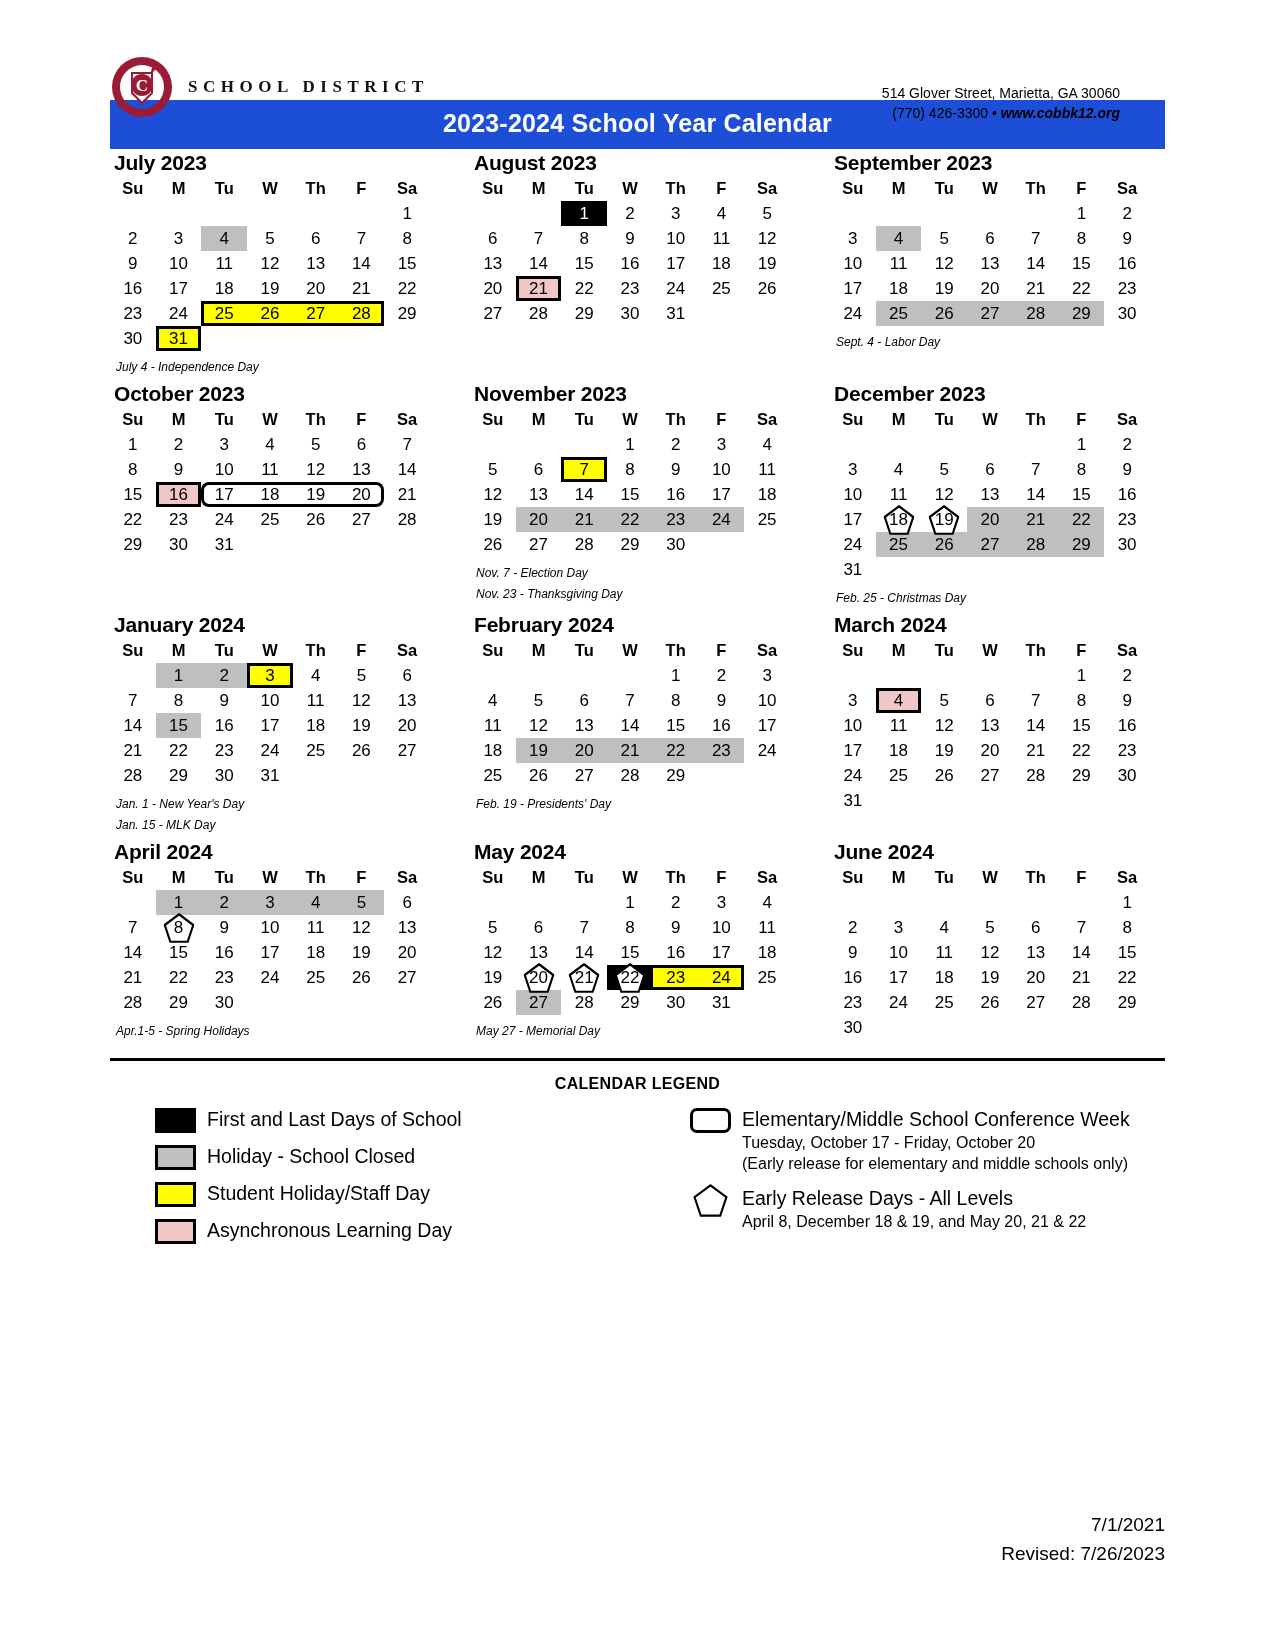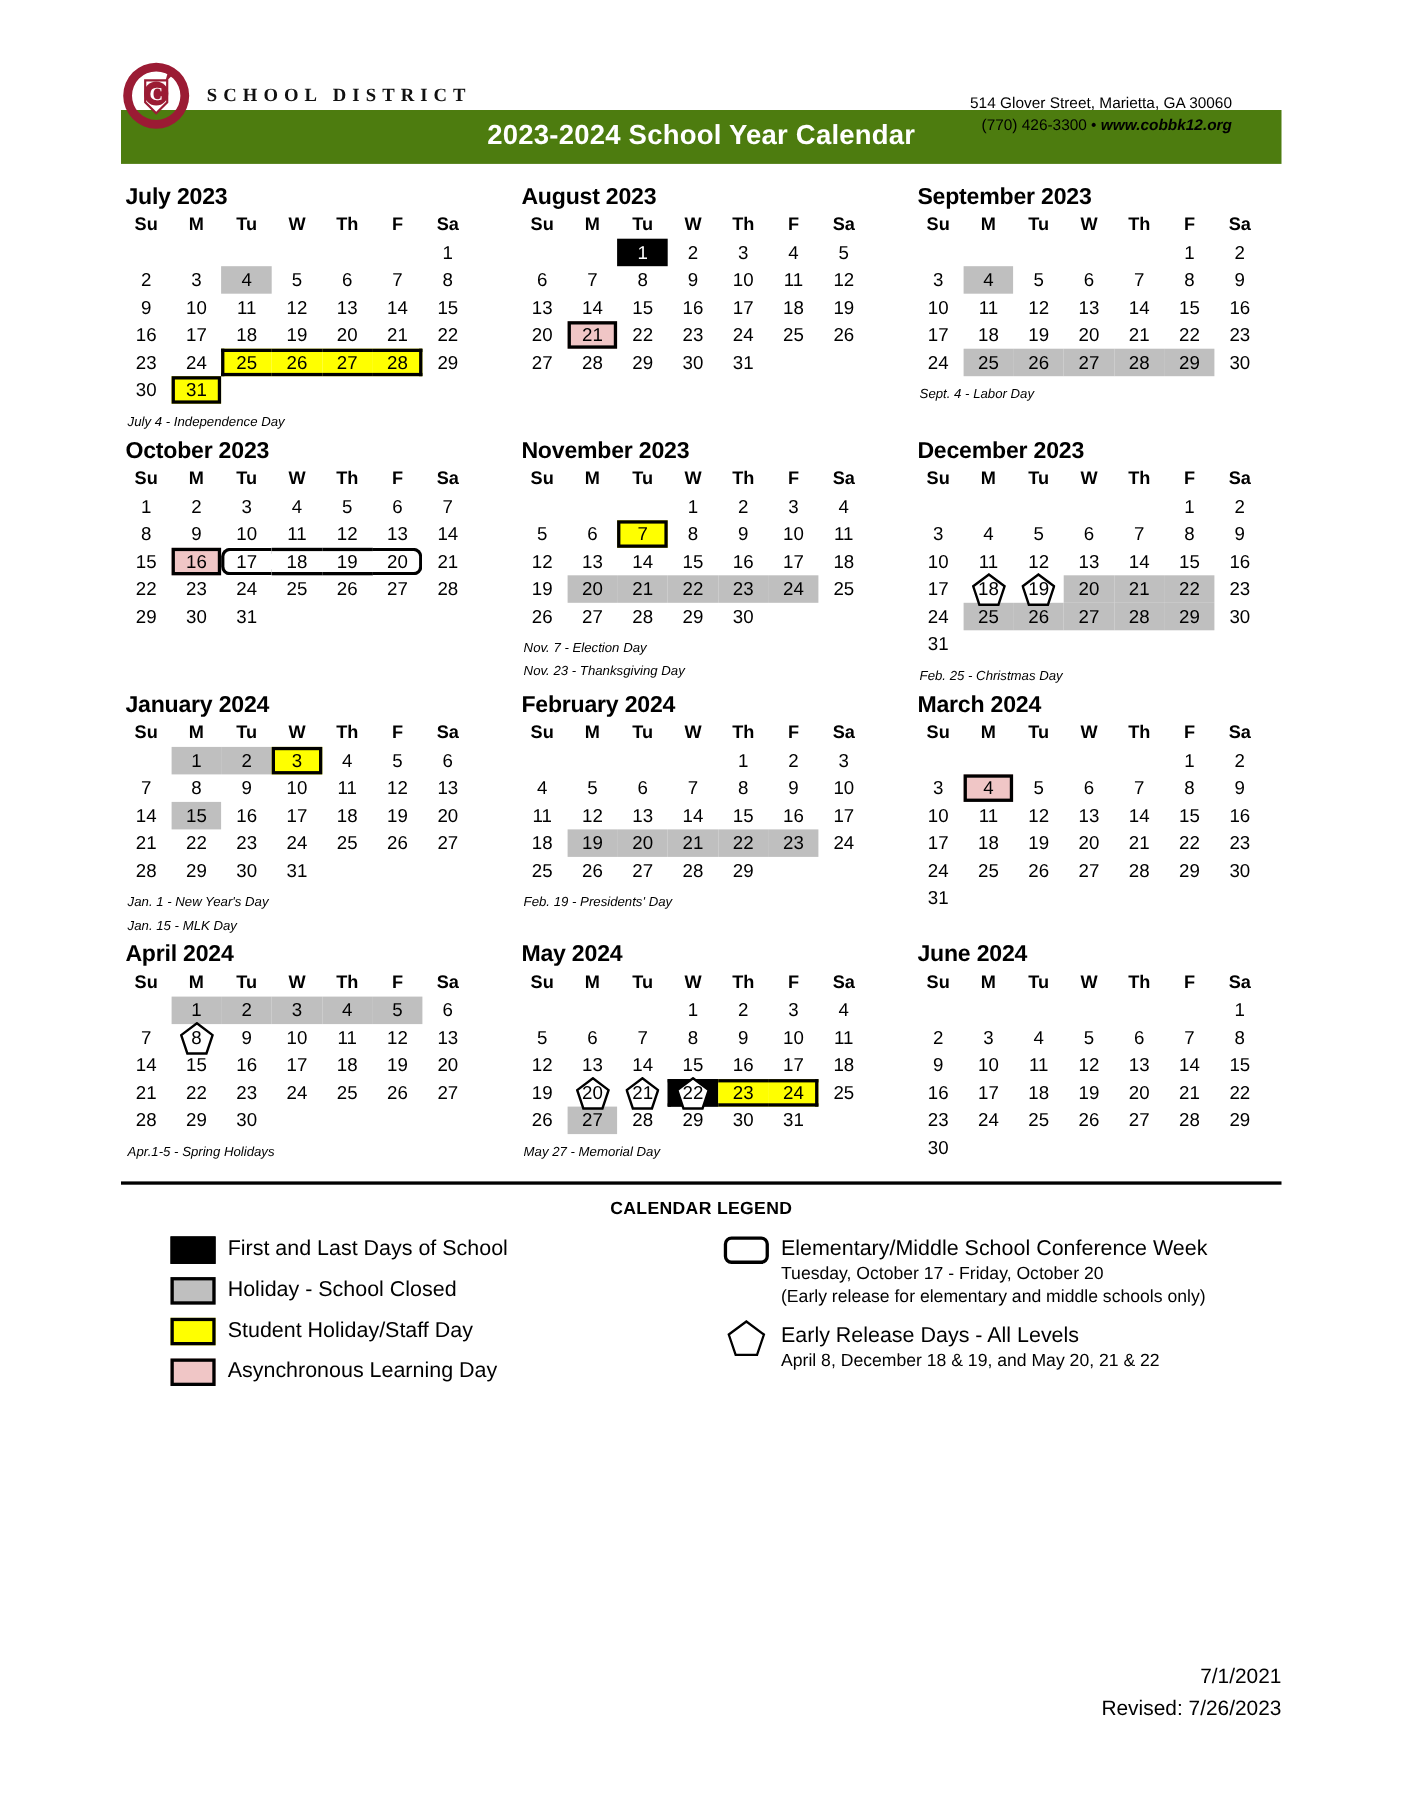--- a/index.html
+++ b/index.html
@@ -40,32 +40,32 @@
     text-align: right;
     font-size: 14px;
     line-height: 1.45;
     padding-top: 28px;
   }
   .addr .url { font-style: italic; font-weight: bold; }
 
   
   .titlebar {
     margin: 10px 110px 0 110px;
-    background: #4d7c0f;
+    background: #1d4ed8;
     color: #fff;
     text-align: center;
     font-size: 25px;
     font-weight: bold;
     padding: 9px 0 11px 0;
     letter-spacing: 0.2px;
   }
 
   
   .cal-grid {
-    margin: 18px 110px 0 110px;
+    margin: 2px 110px 0 110px;
     display: grid;
     grid-template-columns: repeat(3, 1fr);
     column-gap: 25px;
   }
   .month-block { position: relative; padding-bottom: 4px; }
   .month-title {
     font-size: 21px; font-weight: bold;
     margin: 0 0 3px 4px;
     letter-spacing: -0.2px;
   }
@@ -164,20 +164,21 @@
   .legend-title {
     text-align: center;
     font-size: 16px;
     font-weight: bold;
     margin-top: 14px;
     letter-spacing: 0.3px;
   }
   .legend-cols {
     display: flex;
     margin: 14px 110px 0 110px;
+    gap: 32px;
   }
   .legend-col-left { width: 530px; padding-left: 45px; }
   .legend-col-right { flex: 1; padding-left: 18px; }
   .leg-item {
     display: flex;
     align-items: flex-start;
     margin-bottom: 11px;
   }
   .swatch {
     width: 41px; height: 25px;

